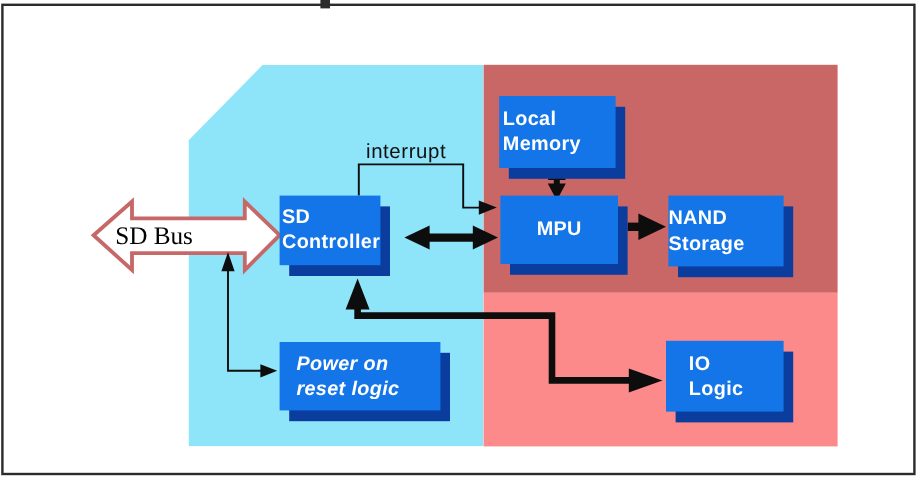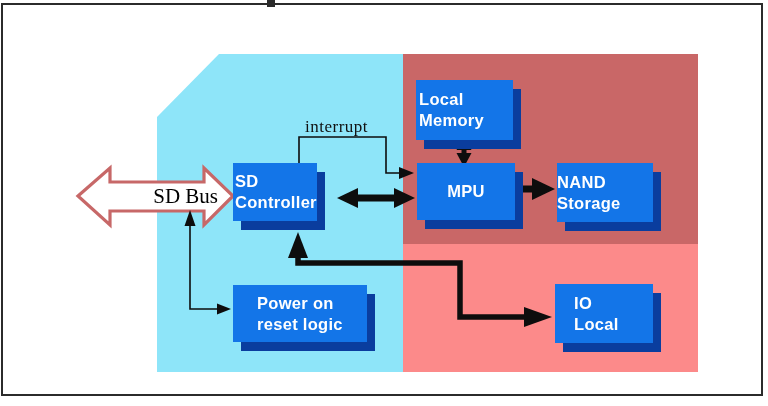--- a/index.html
+++ b/index.html
@@ -49,30 +49,30 @@
     box-shadow:8px 9px 0 var(--box-extrude, #0a3d9e);
     color:var(--box-text, #ffffff);
     font-weight:bold; font-size:16.5px; line-height:21px;
     letter-spacing:0.3px; white-space:pre-line;
     display:flex; align-items:center;
   }
   .box-sdc  { left:233px; top:163px; width:84px;  height:58px; padding-left:2px; }
   .box-lm   { left:416px; top:80px;  width:97px;  height:60px; padding-left:3px; }
   .box-mpu  { left:417px; top:163px; width:98px;  height:57px; justify-content:center; }
   .box-nand { left:557px; top:163px; width:96px;  height:59px; }
-  .box-por  { left:233px; top:285px; width:134px; height:57px; padding-left:24px; }
+  .box-por  { left:233px; top:285px; width:134px; height:57px; padding-left:14px;font-style:italic; }
   .box-io   { left:555px; top:284px; width:98px;  height:59px; padding-left:19px; }
   
   .label-interrupt {
     position:absolute; left:305px; top:117px; z-index:4;
-    font-size:17px; letter-spacing:0.5px; color:#101010;font-family:Liberation Serif, serif;
+    font-size:17px; letter-spacing:0.5px; color:#101010;
   }
   .label-sdbus {
     position:absolute; left:96px; top:184px; width:122px; z-index:4;
-    text-align:right; font-family:"Liberation Serif", serif;
+    text-align:left; font-family:"Liberation Serif", serif;
     font-size:21px; color:#000000;
   }
 </style>
 </head>
 <body>
 
 <div class="stage">
 
   <div class="region region-blue"></div>
   <div class="region region-darkred"></div>
@@ -131,21 +131,21 @@
   <div class="box3d box-nand">
     <span>NAND
 Storage</span>
   </div>
   <div class="box3d box-por">
     <span>Power on
 reset logic</span>
   </div>
   <div class="box3d box-io">
     <span>IO
-Local</span>
+Logic</span>
   </div>
 
   <div class="label-interrupt">interrupt</div>
   <div class="label-sdbus">SD Bus</div>
 
   <div class="frame"></div>
   <div class="top-notch"></div>
 </div>
 
 </body></html>

